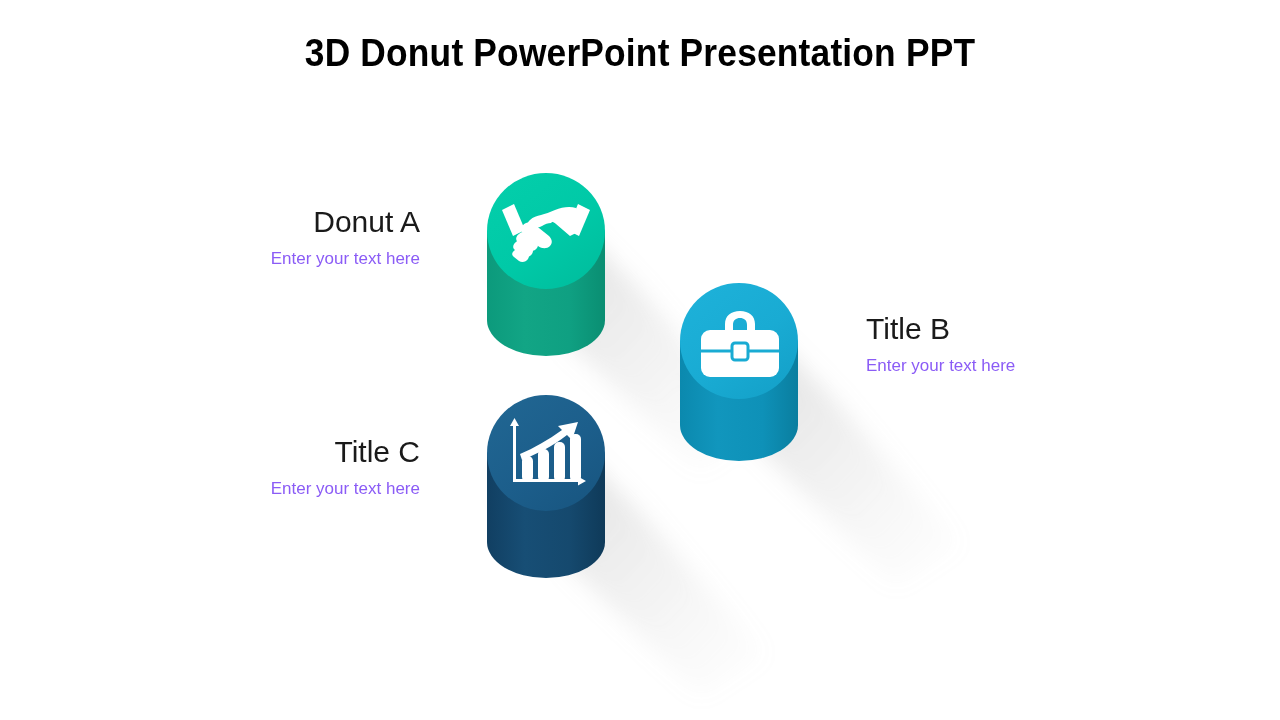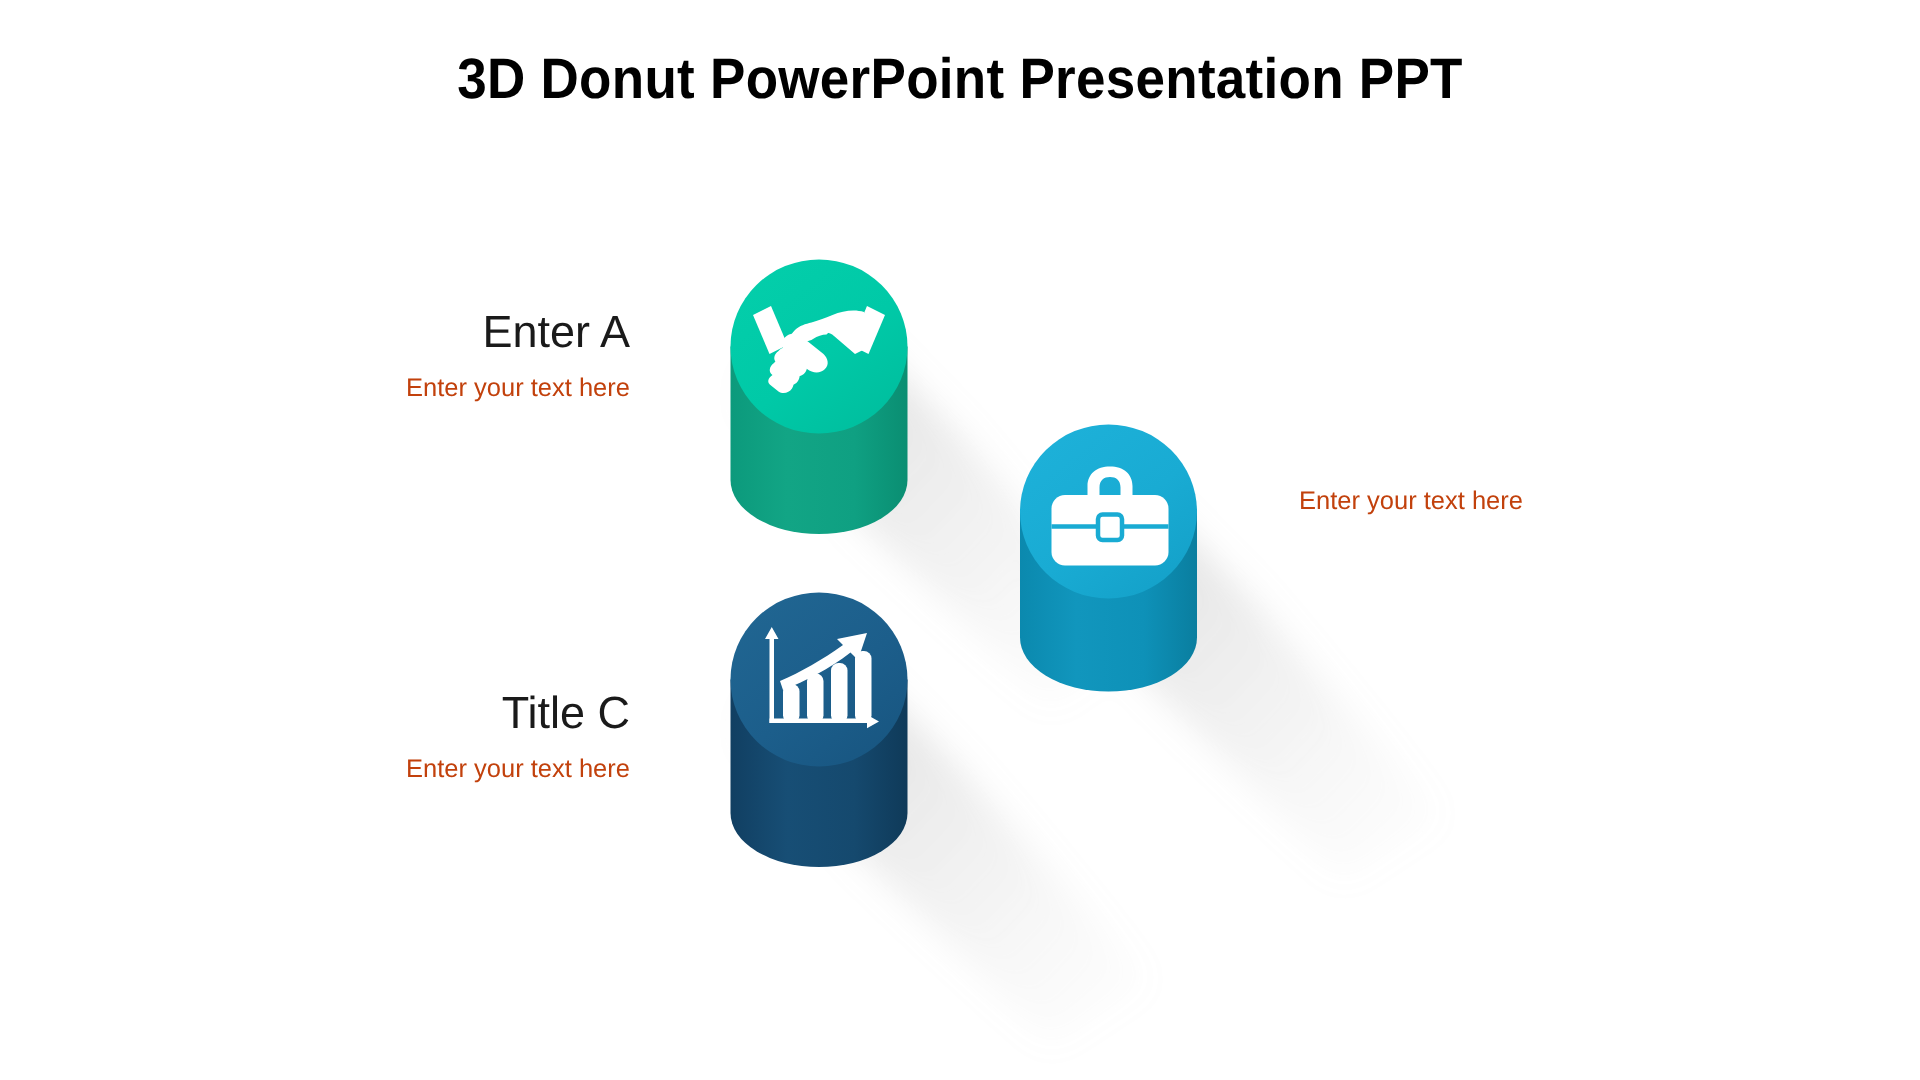--- a/index.html
+++ b/index.html
@@ -48,42 +48,41 @@
     font-size: 30px;
     font-weight: normal;
     color: #1a1a1a;
     line-height: 1.05;
     white-space: nowrap;
   }
   .text-block .t-sub {
     font-family: "Liberation Sans", sans-serif;
     font-size: 17px;
     font-weight: normal;
-    color: #c2410c;
+    color: #8b5cf6;
     margin-top: 11px;
     white-space: nowrap;
   }
   .tb-a {
     left: 130px;
     top: 206px;
     width: 290px;
     text-align: right;
   }
   .tb-b {
     left: 866px;
     top: 313px;
     width: 300px;
     text-align: left;
   }
   .tb-c {
     left: 130px;
     top: 436px;
     width: 290px;
     text-align: right;
-    margin-top: 24px;
   }
 
   
   .cyl-wrap {
     position: absolute;
   }
   .cyl-svg {
     position: absolute;
     left: 0;
     top: 0;
@@ -262,25 +261,26 @@
         <rect x="54" y="26" width="11" height="40" rx="5"></rect>
         <rect x="70" y="18" width="11" height="48" rx="5"></rect>
 
         <path d="M20 38 C34 32 48 24 62 14 L58 10 L78 6 L72 24 L67 19
                  C53 30 37 38 22 44 Z"></path>
       </g>
     </svg>
   </div>
 
   <div class="text-block tb-a">
-    <div class="t-title">Enter A</div>
+    <div class="t-title">Donut A</div>
     <div class="t-sub">Enter your text here</div>
   </div>
 
   <div class="text-block tb-b">
+    <div class="t-title">Title B</div>
     <div class="t-sub">Enter your text here</div>
   </div>
 
   <div class="text-block tb-c">
     <div class="t-title">Title C</div>
     <div class="t-sub">Enter your text here</div>
   </div>
 
 </div>
 

